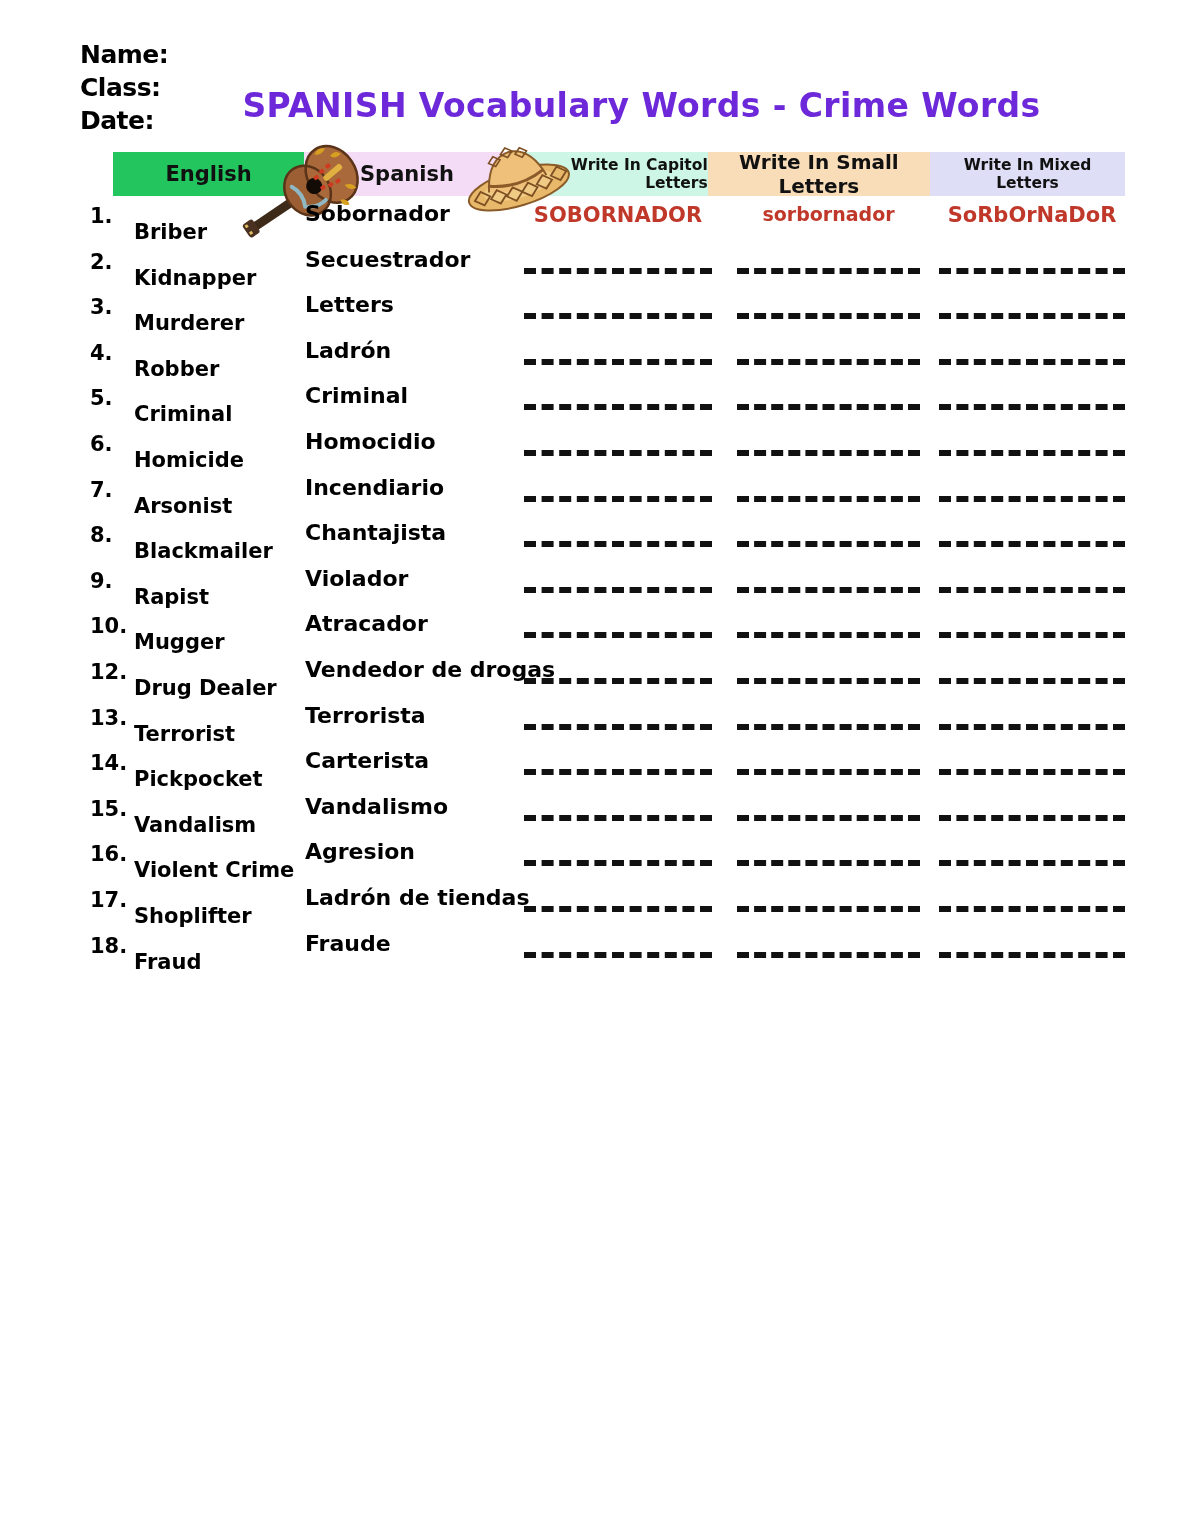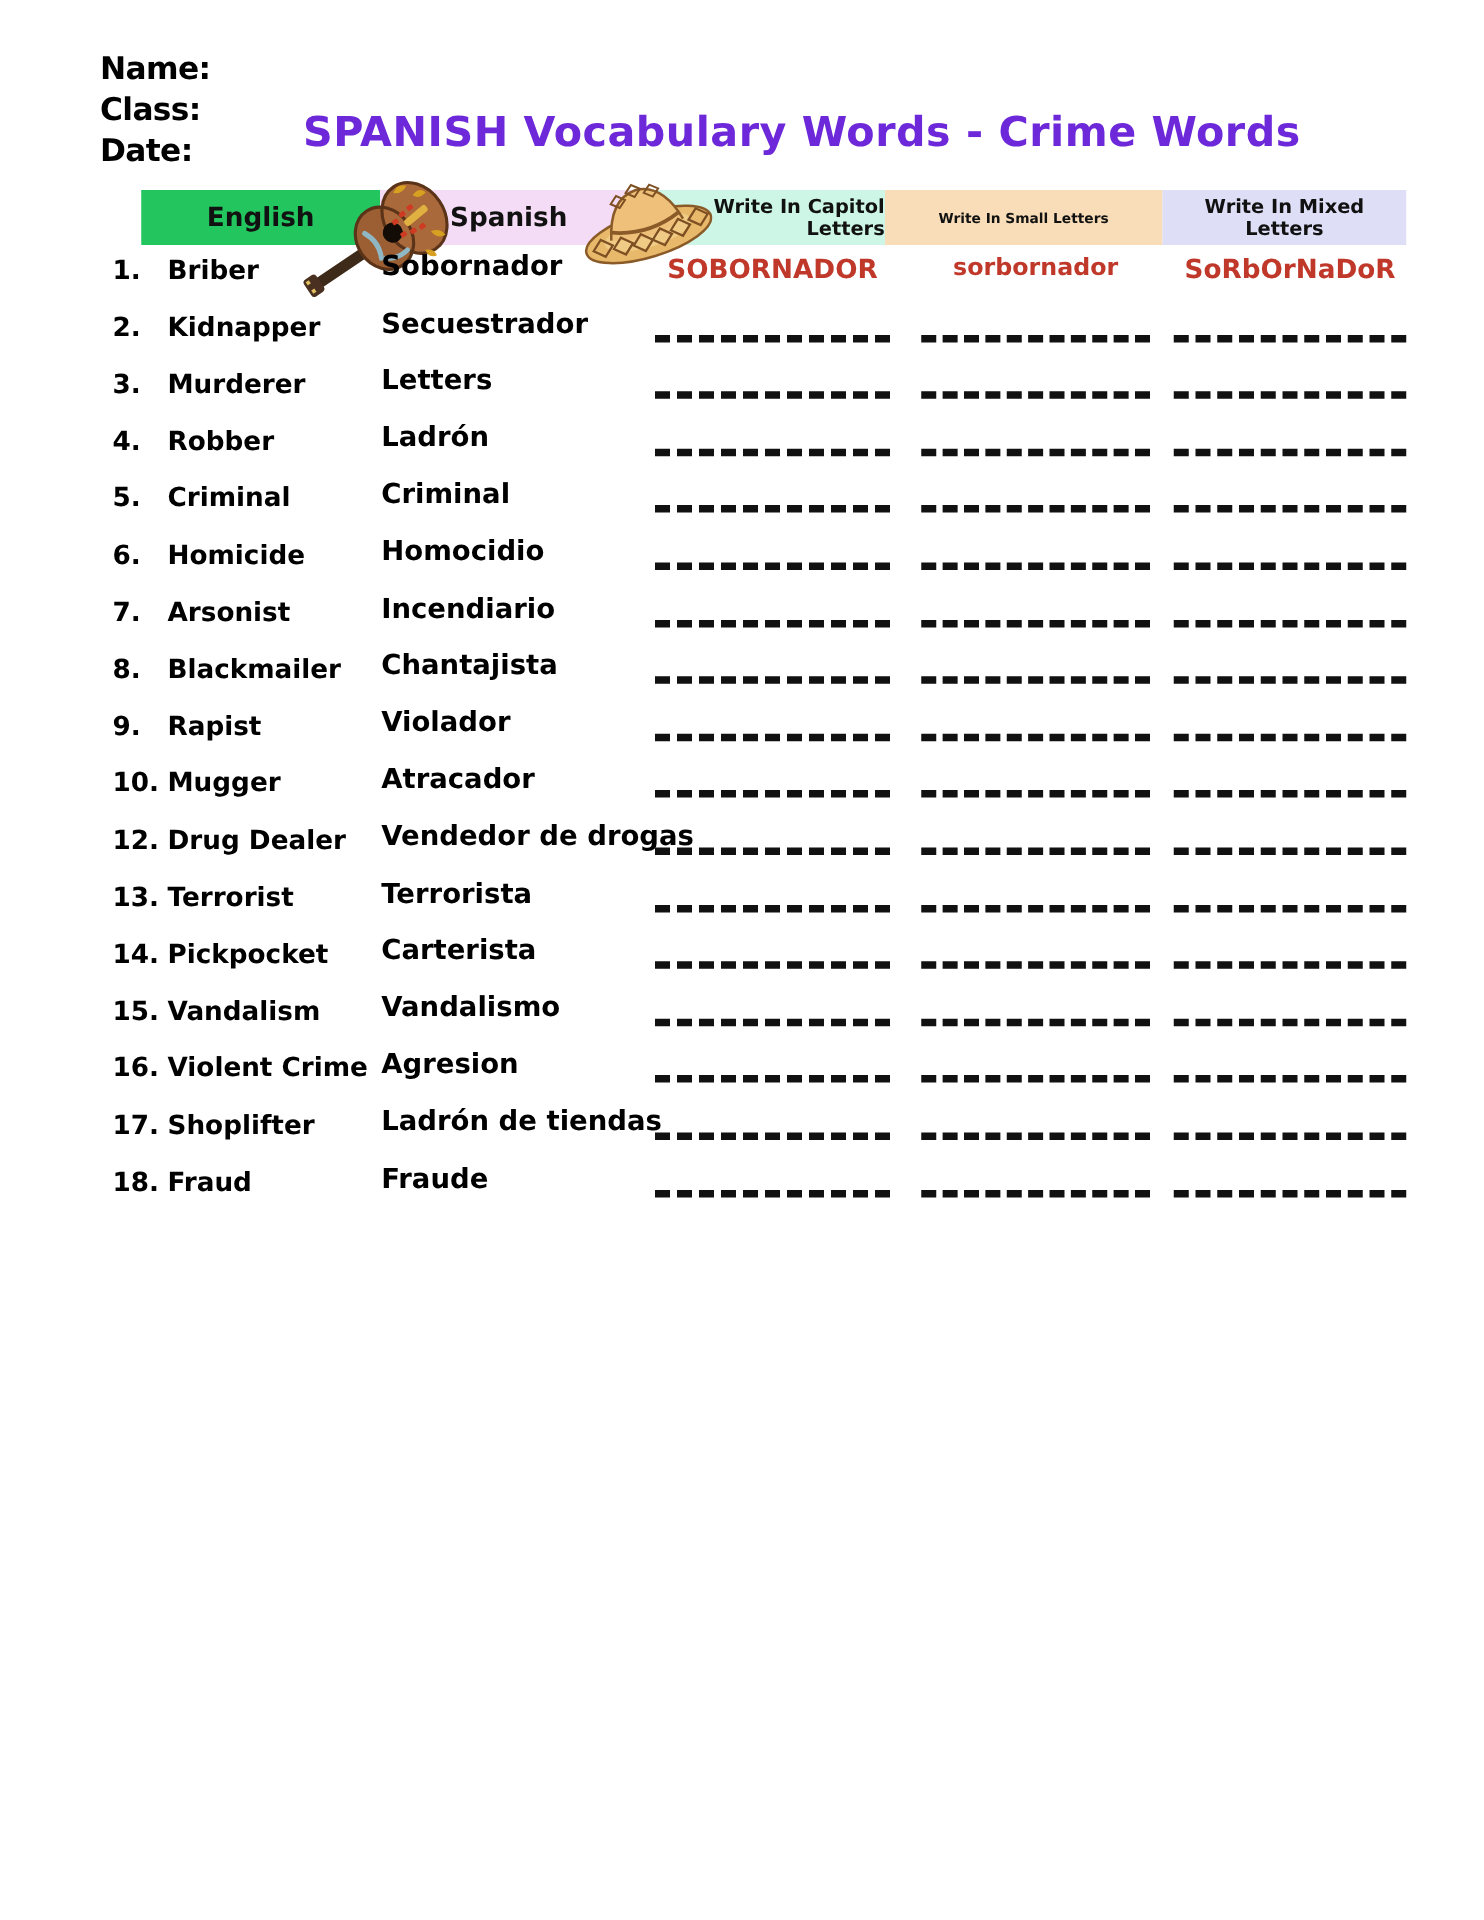--- a/index.html
+++ b/index.html
@@ -77,21 +77,21 @@
     align-items: center;
     justify-content: center;
     height: 100%;
     box-sizing: border-box;
     color: #111;
     text-align: center;
   }
   .hcell.english  { width: 196px; background: #22c55e; font-size: 21px; font-weight: bold; }
   .hcell.spanish  { width: 211px; background: #f4dcf6; font-size: 21px; font-weight: bold; }
   .hcell.capitol  { width: 203px; background: #cdf6e7; font-size: 15.5px; font-weight: bold; text-align: right; }
-  .hcell.small    { width: 228px; background: #f8ddb8; font-size: 11px; font-weight: bold; }
+  .hcell.small    { width: 228px; background: #f8ddb8; font-size: 20px; font-weight: bold; }
   .hcell.mixed    { width: 200px; background: #dedef7; font-size: 15.5px; font-weight: bold; }
 
   
   .clip {
     position: absolute;
     pointer-events: none;
   }
   .guitar { left: 242px; top: 132px; width: 122px; height: 108px; }
   .sombrero { left: 462px; top: 138px; width: 108px; height: 78px; }
 
@@ -112,21 +112,21 @@
     top: 0;
     width: 42px;
     font-size: 21px;
     font-weight: bold;
     color: #000;
     text-align: left;
   }
   .eng {
     position: absolute;
     left: 134px;
-    top: 0;
+    top: 16px;
     width: 170px;
     font-size: 21px;
     font-weight: bold;
     color: #000;
     white-space: nowrap;
   }
   .spa {
     position: absolute;
     left: 305px;
     top: -3px;

